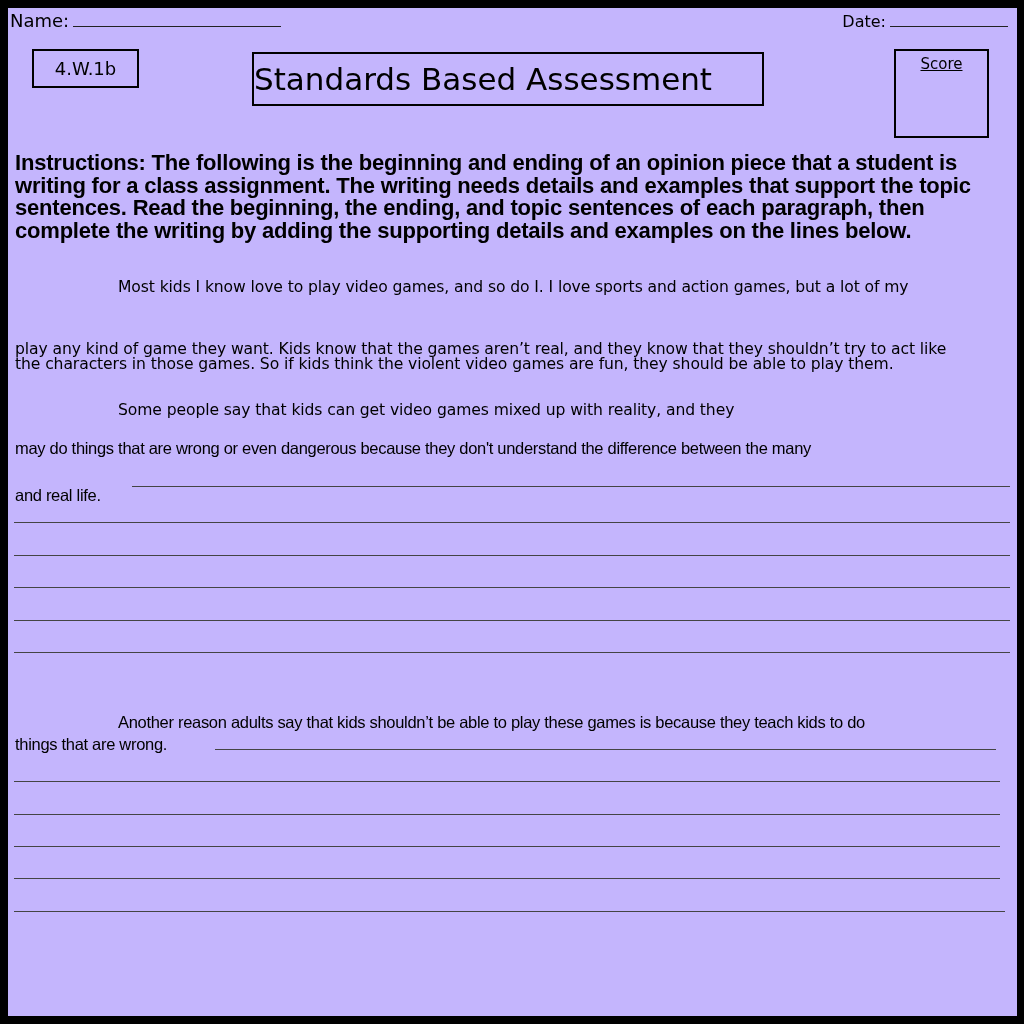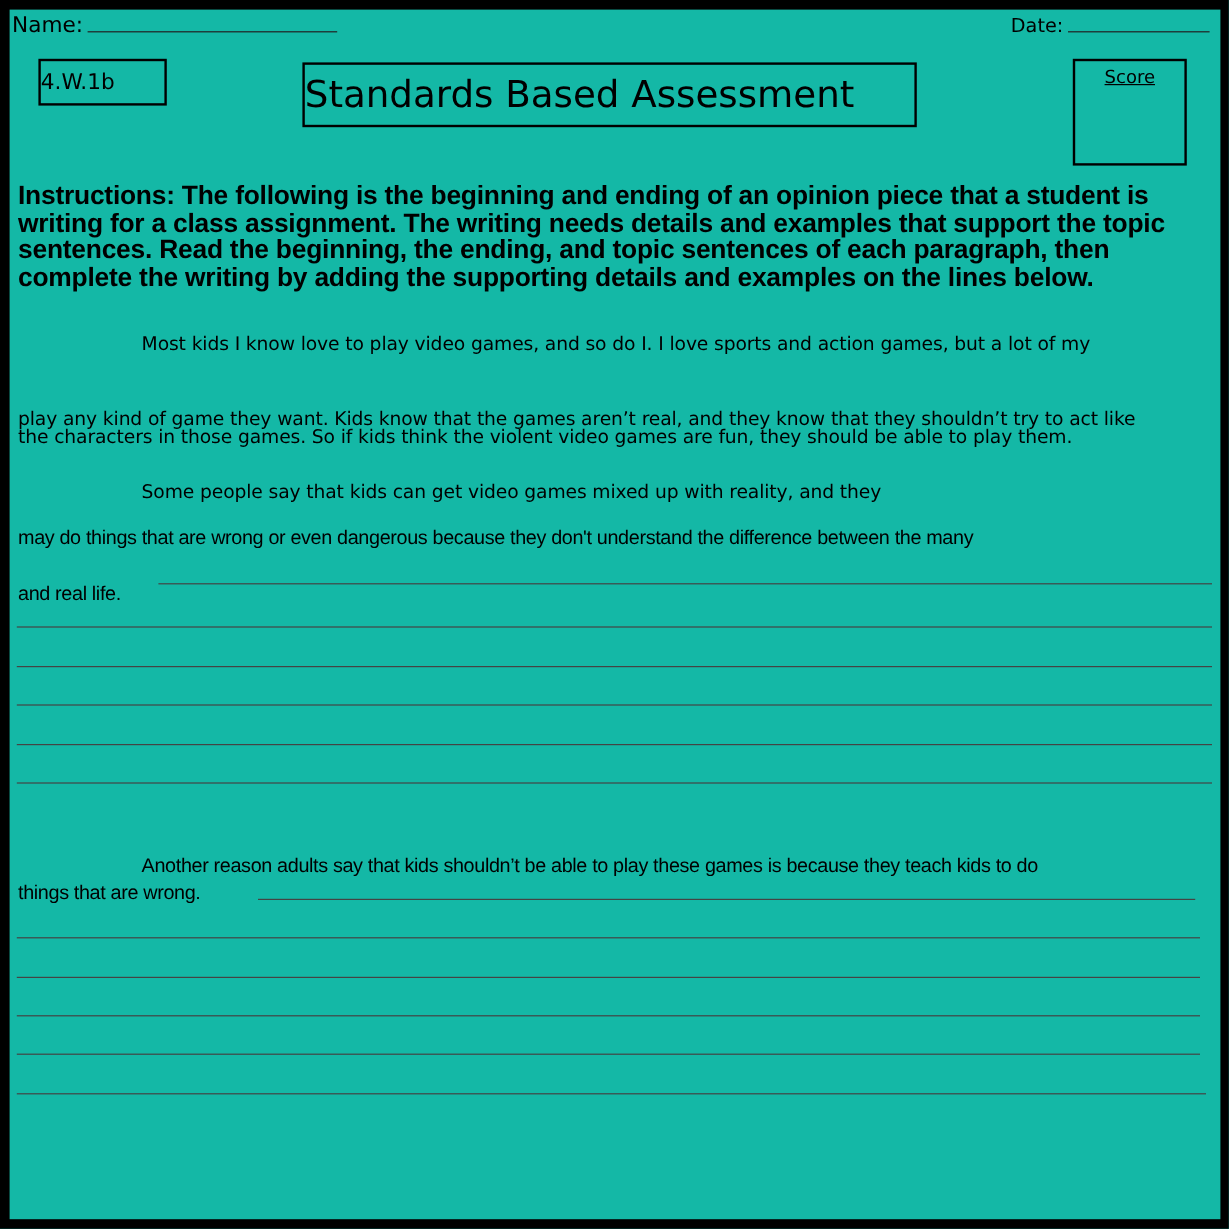--- a/index.html
+++ b/index.html
@@ -8,38 +8,38 @@
     background: #000000;
     position: relative;
     overflow: hidden;
     font-family: "DejaVu Sans", sans-serif;
     color: #000;
   }
   .page {
     position: absolute;
     left: 8px; top: 8px;
     width: 1009px; height: 1008px;
-    background: #14b8a6;
+    background: #c4b5fd;
   }
   .abs { position: absolute; white-space: nowrap; }
   .name-label { left: 2px; top: 2px; font-size: 18px; }
   .blank {
     display: inline-block;
     border-bottom: 1.5px solid #222;
     vertical-align: baseline;
     height: 16px;
     margin-left: 4px;
   }
   .date-label { right: 9px; top: 2px; font-size: 16px; }
   .std-box {
     left: 24px; top: 41px;
     width: 103px; height: 35px;
     border: 2px solid #000;
     font-size: 18px;
-    display: flex; align-items: center; justify-content: flex-start;
+    display: flex; align-items: center; justify-content: center;
   }
   .title-box {
     left: 244px; top: 44px;
     width: 508px; height: 50px;
     border: 2px solid #000;
     font-size: 31px;
     display: flex; align-items: center; 
     letter-spacing: 0px;
   }
   .score-box {

